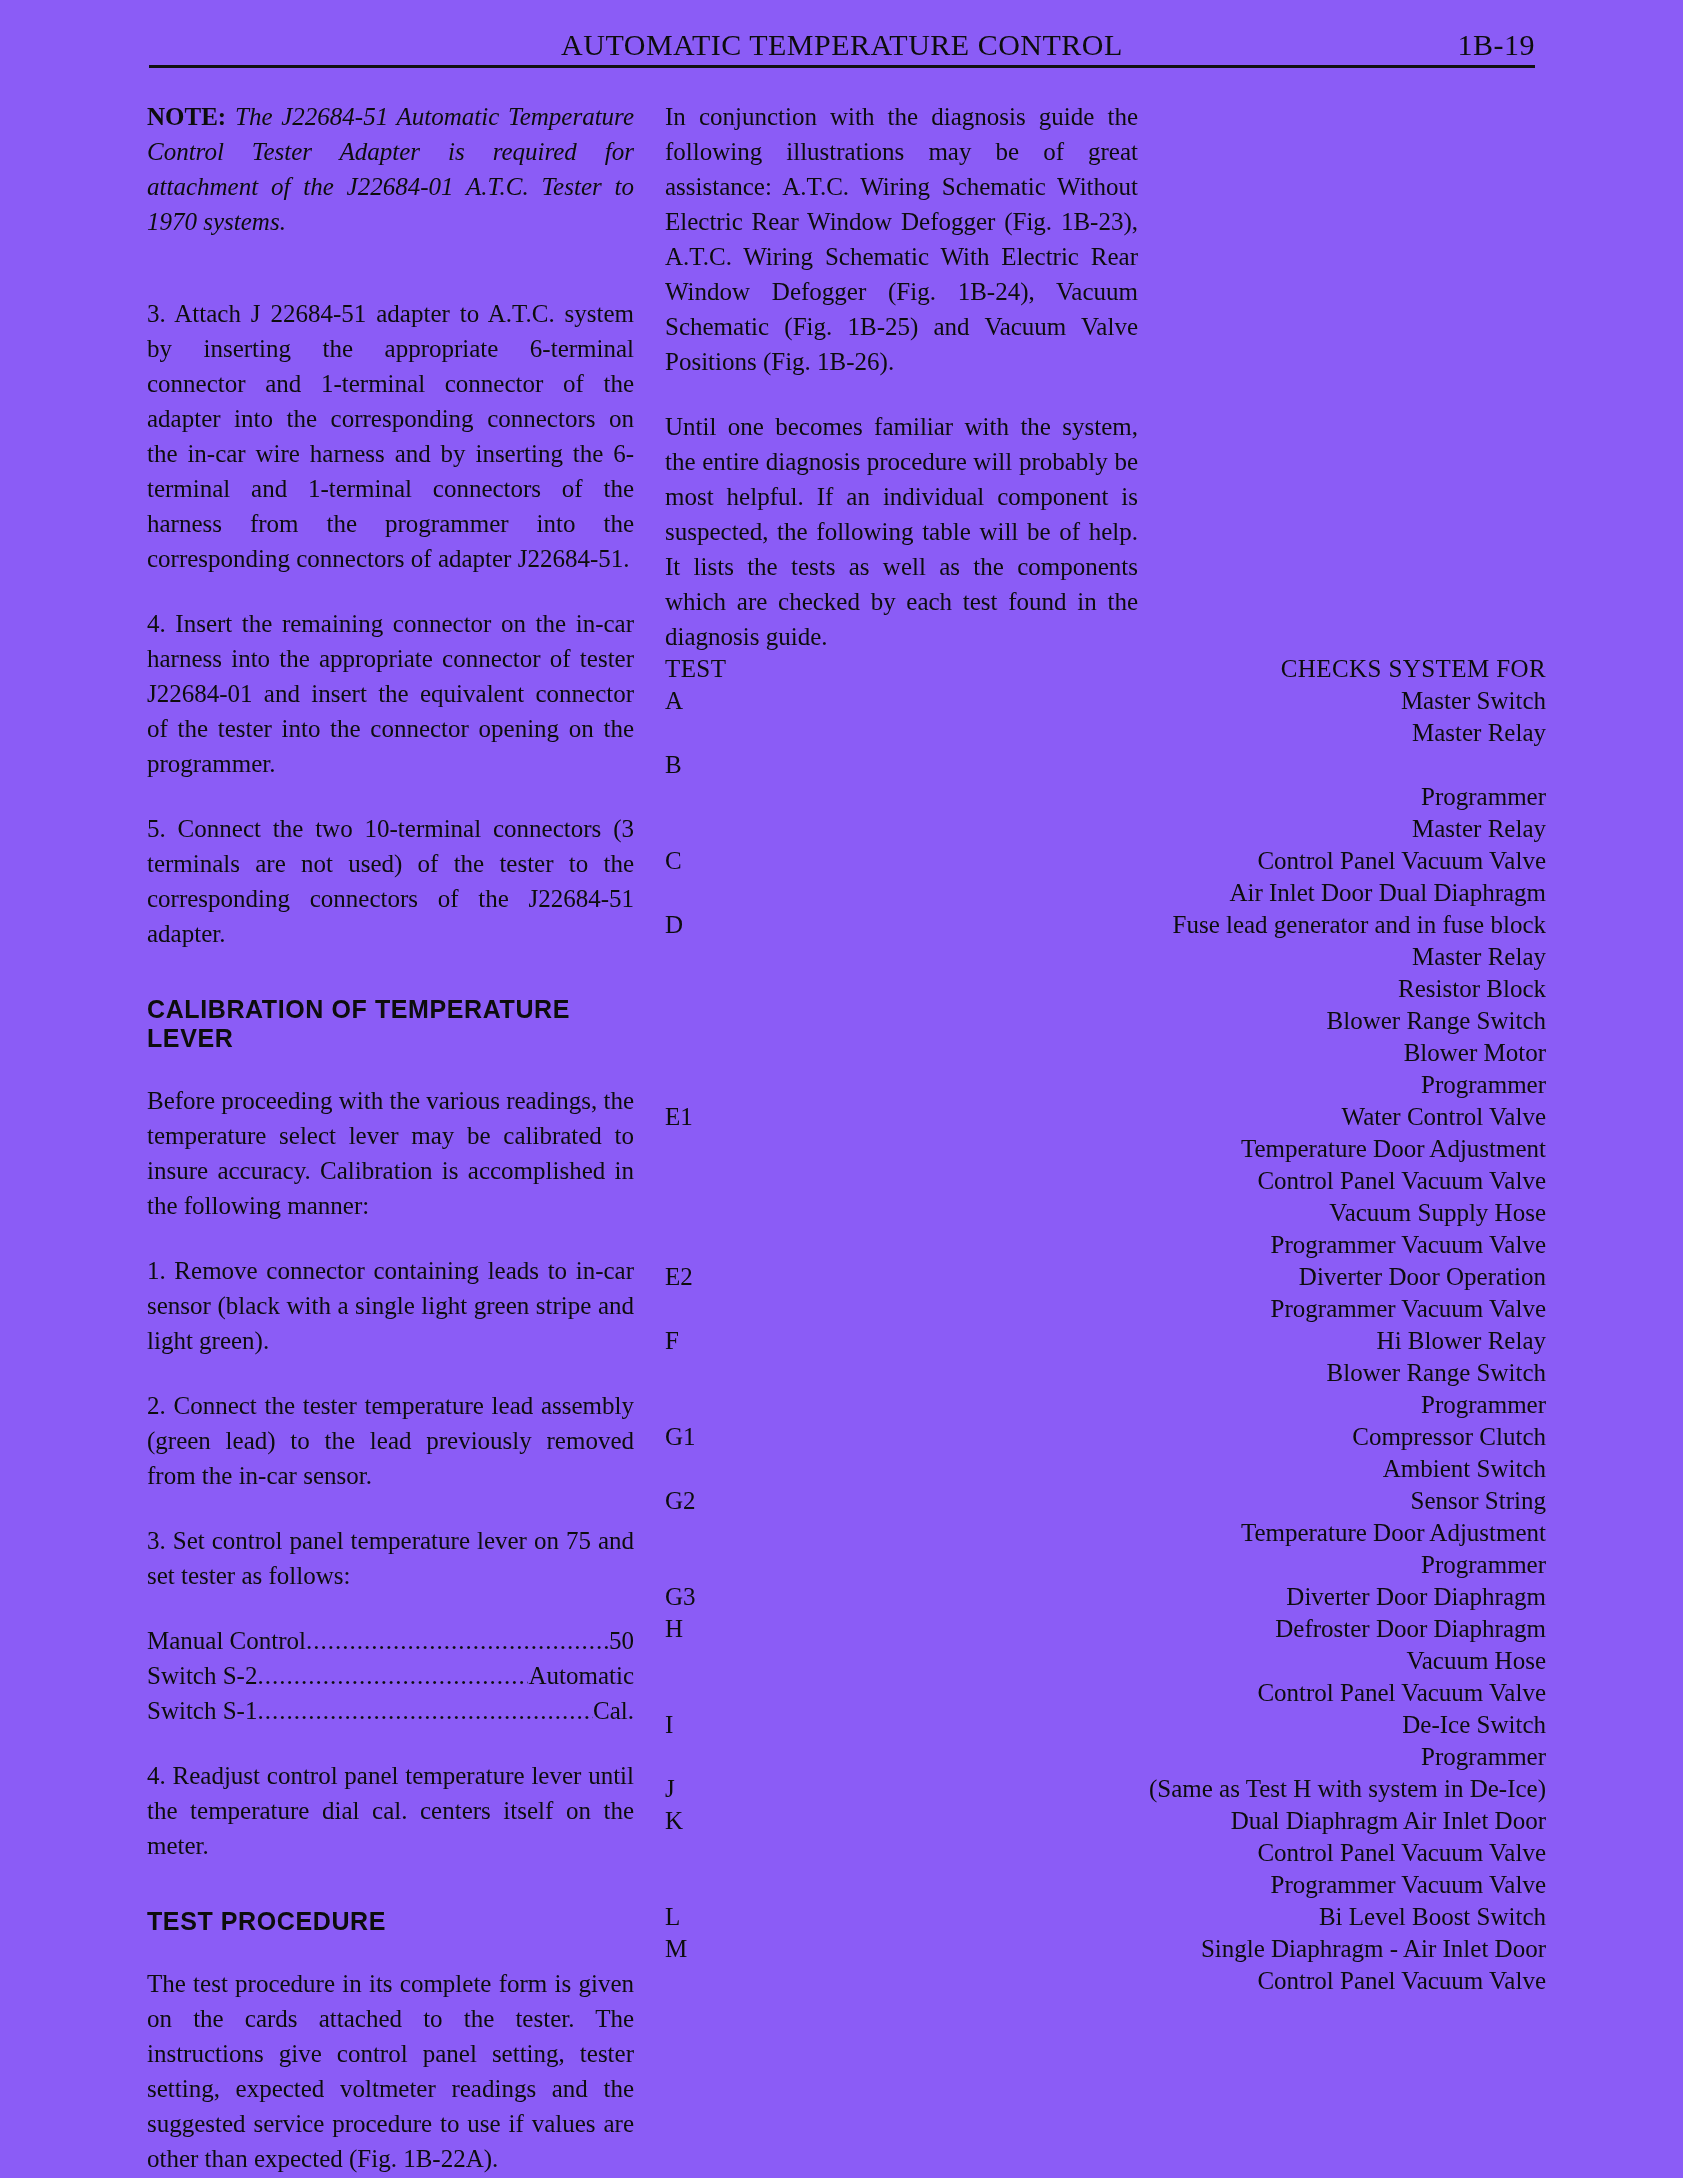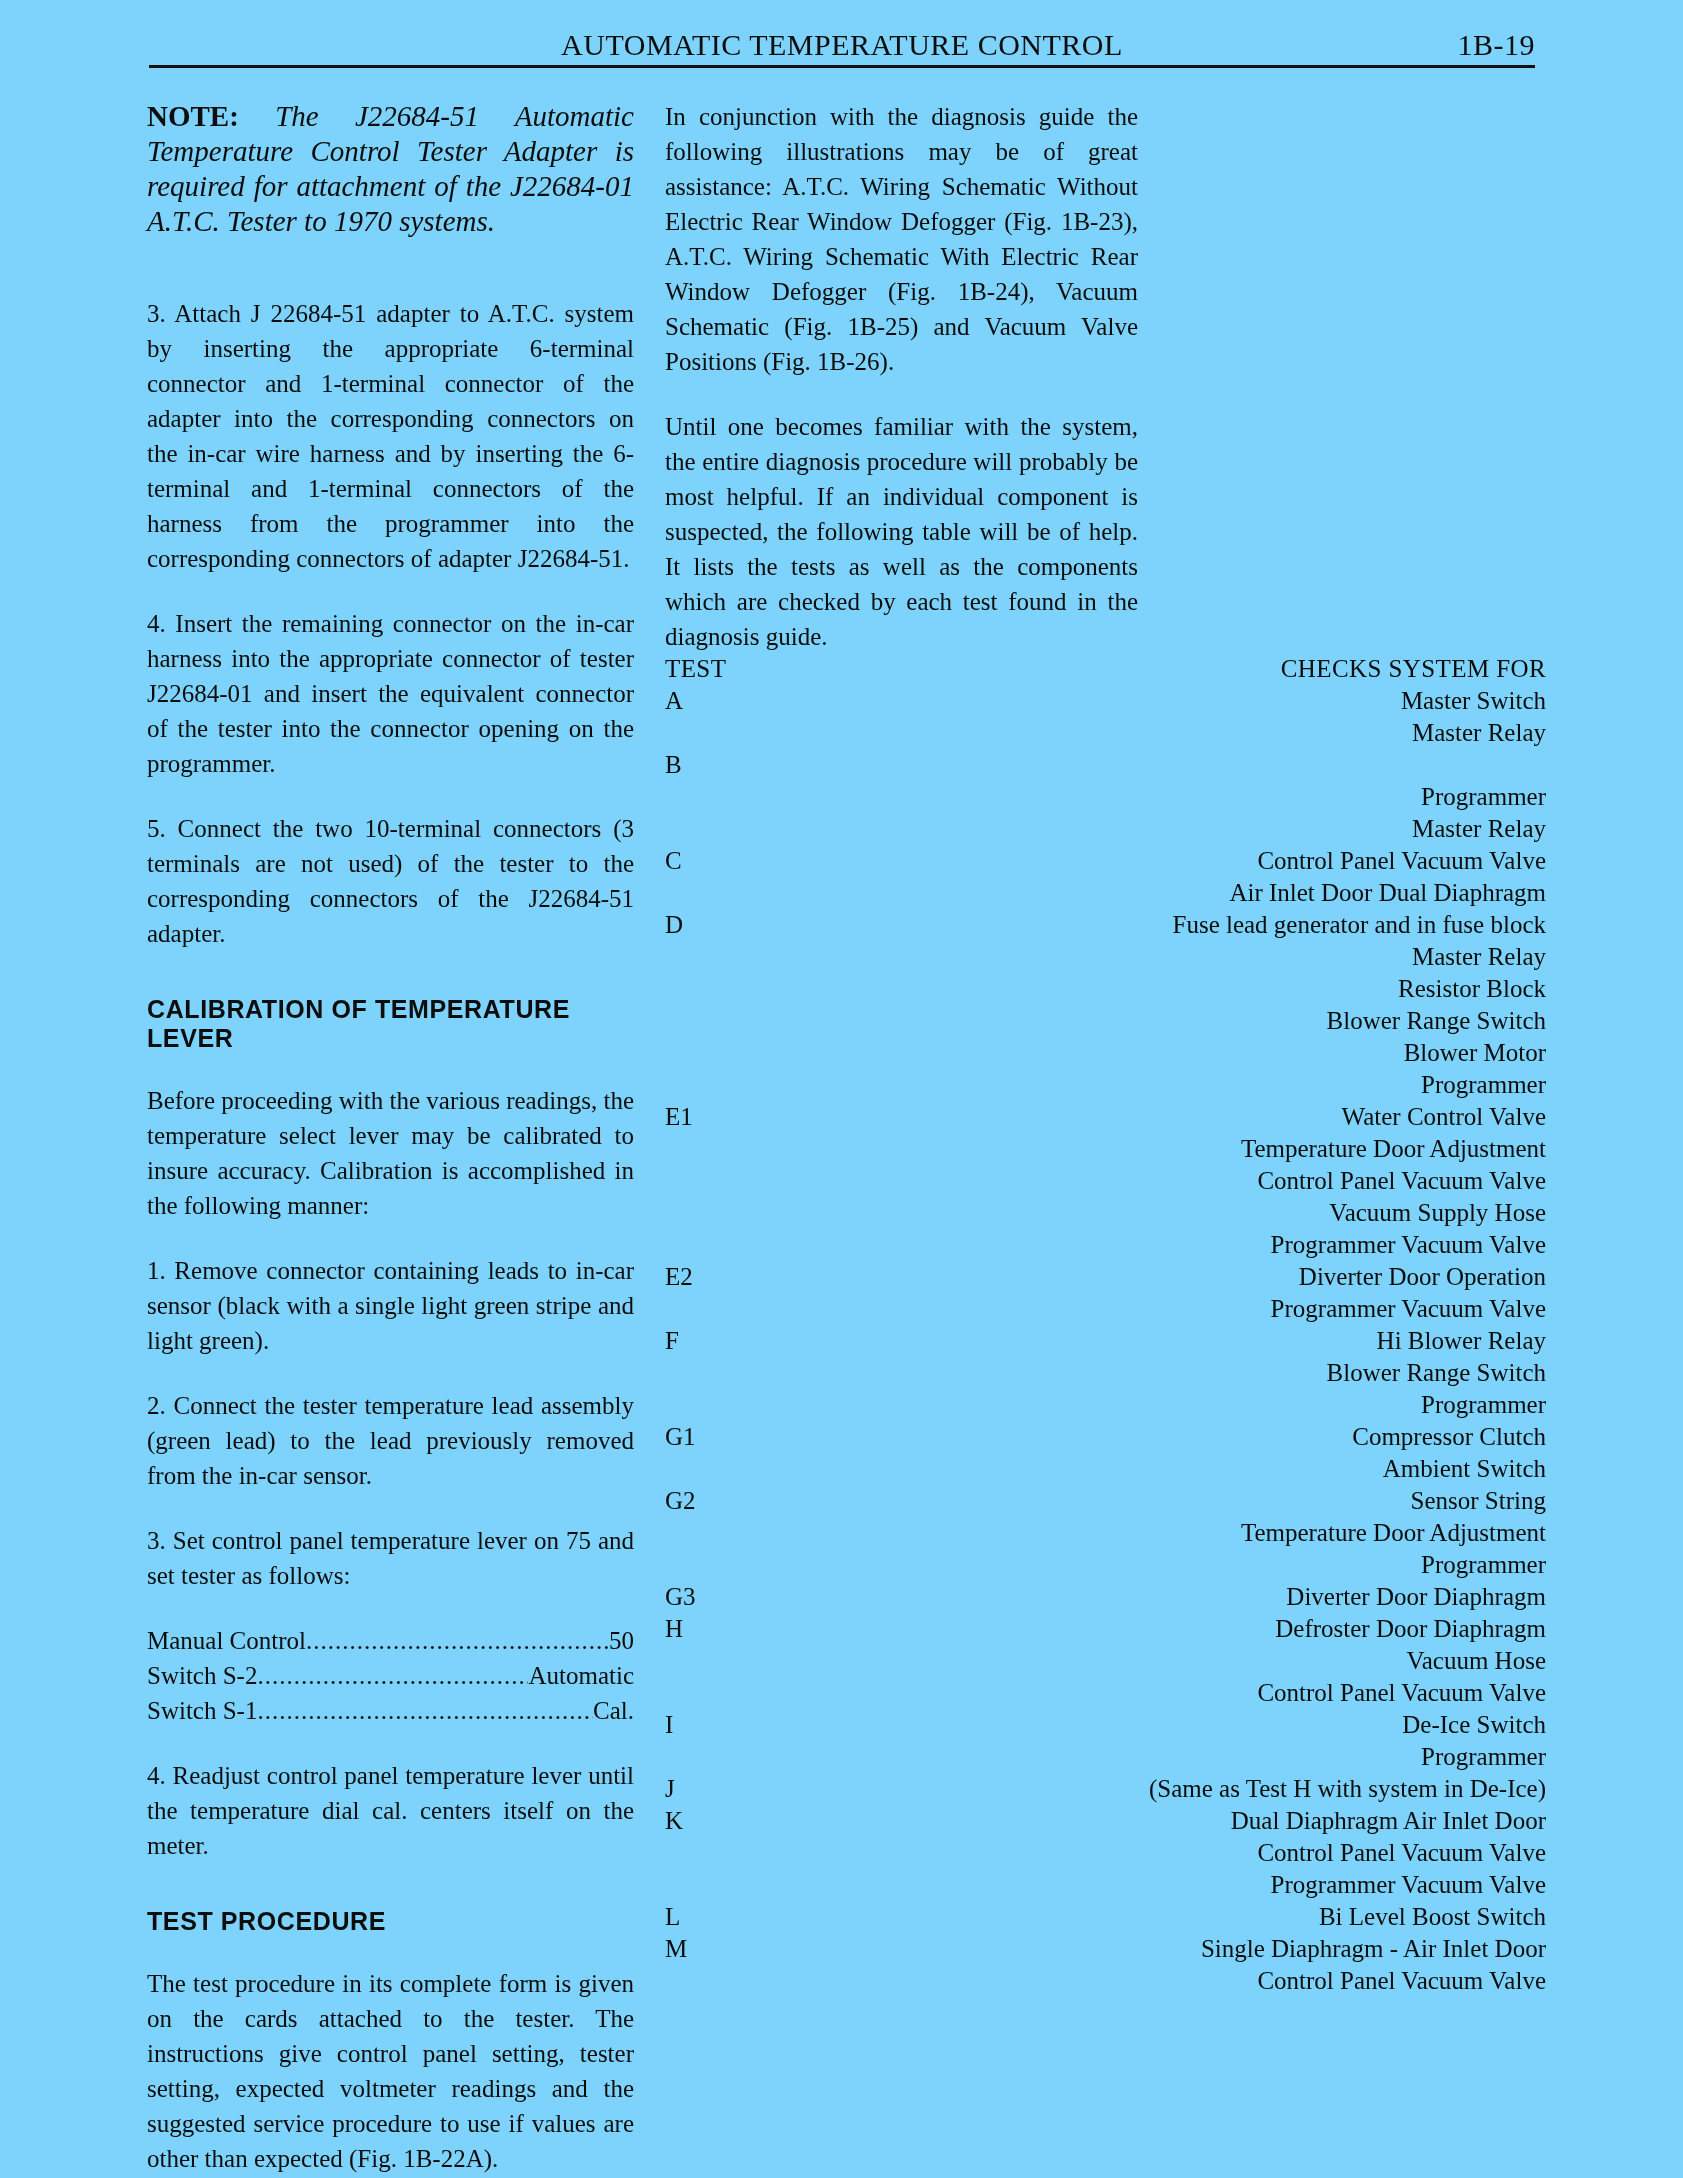--- a/index.html
+++ b/index.html
@@ -4,21 +4,21 @@
 <style>
   html, body {
     margin: 0;
     padding: 0;
     background: #ffffff;
   }
   .page {
     position: relative;
     width: 1683px;
     height: 2178px;
-    background: #7dd3fc;
+    background: #8b5cf6;
     font-family: "Liberation Serif", "DejaVu Serif", serif;
     color: #0d0d0d;
     overflow: hidden;
     text-decoration: underline;
   }
 
   
   .runhead {
     position: absolute;
     top: 28px;
@@ -64,21 +64,21 @@
     font-size: 25px;
     line-height: 35px;
     text-align: justify;
     text-justify: inter-word;
     hyphens: none;
   }
   p.body:last-child { margin-bottom: 0; }
 
   p.note {
     margin: 0 0 57px 0;
-    font-size: 29px;
+    font-size: 25px;
     line-height: 35px;
     text-align: justify;
     font-style: italic;
   }
   p.note .lead {
     font-style: normal;
     font-weight: bold;
   }
 
   h2.sect {

